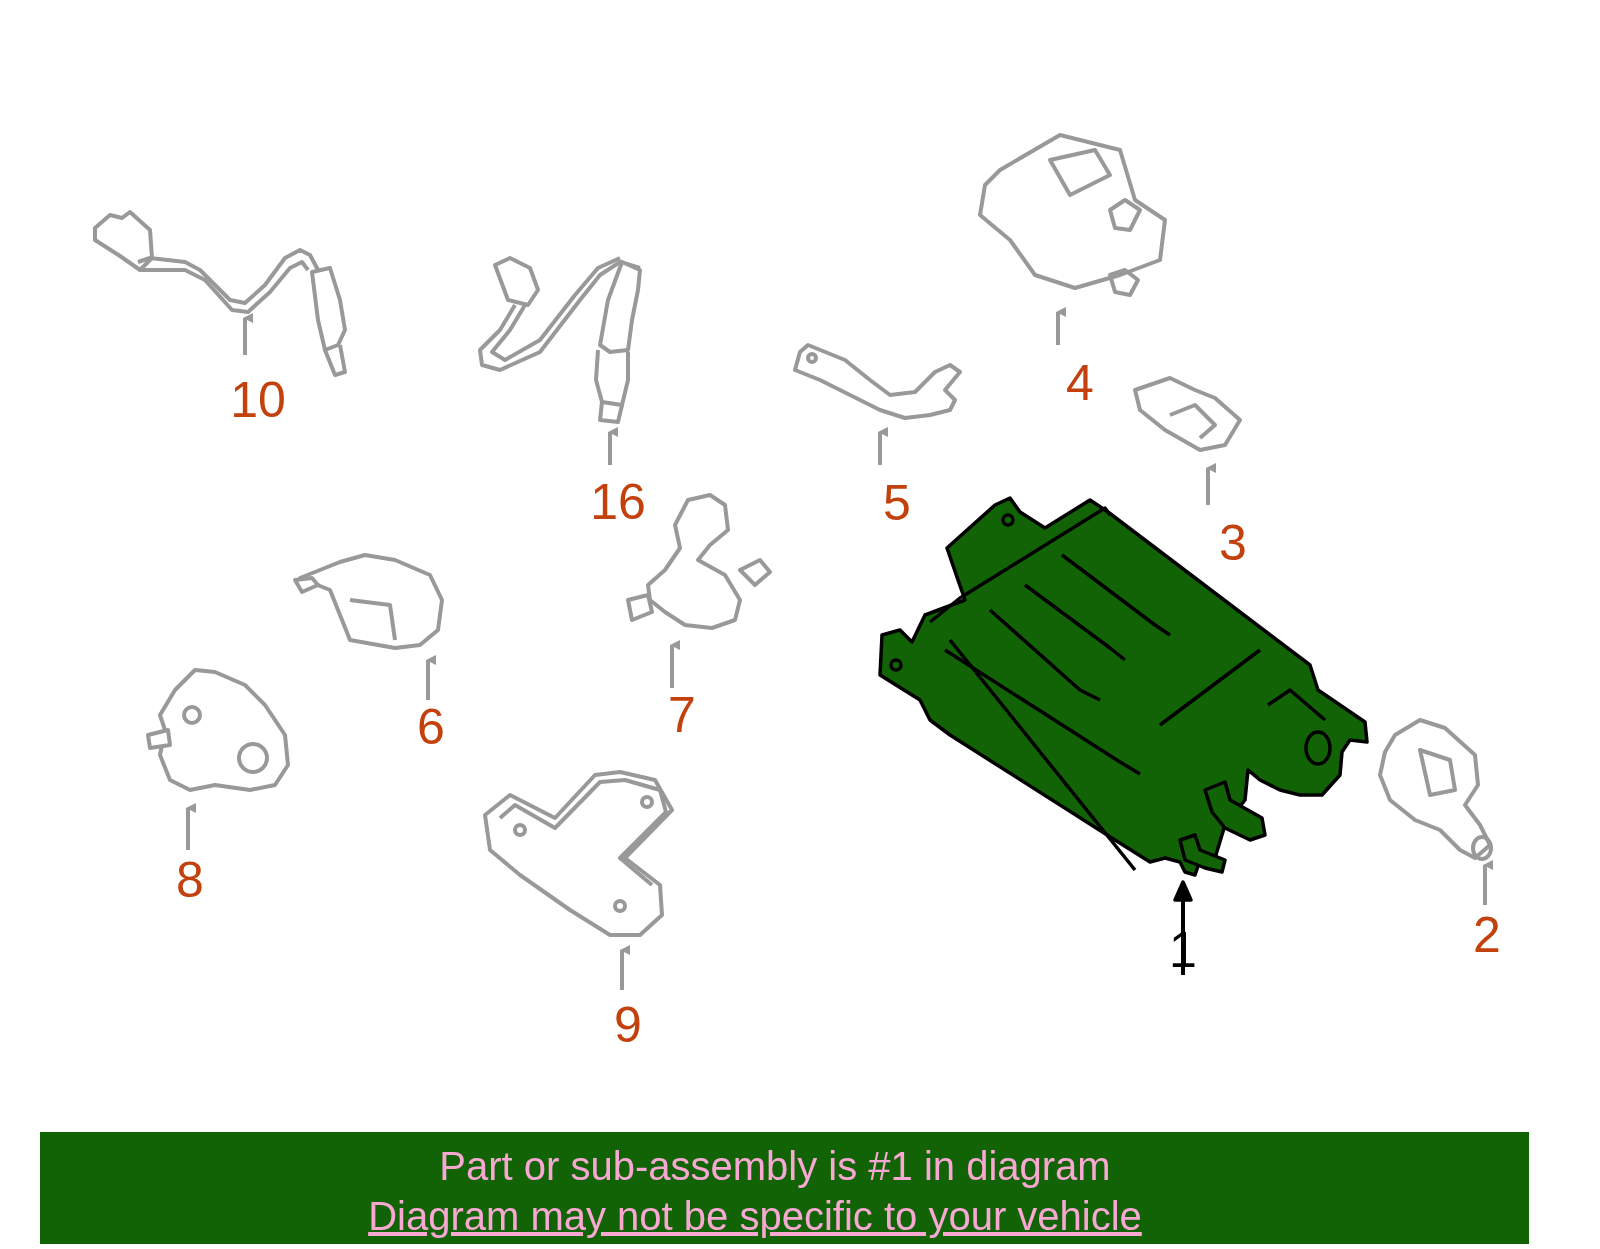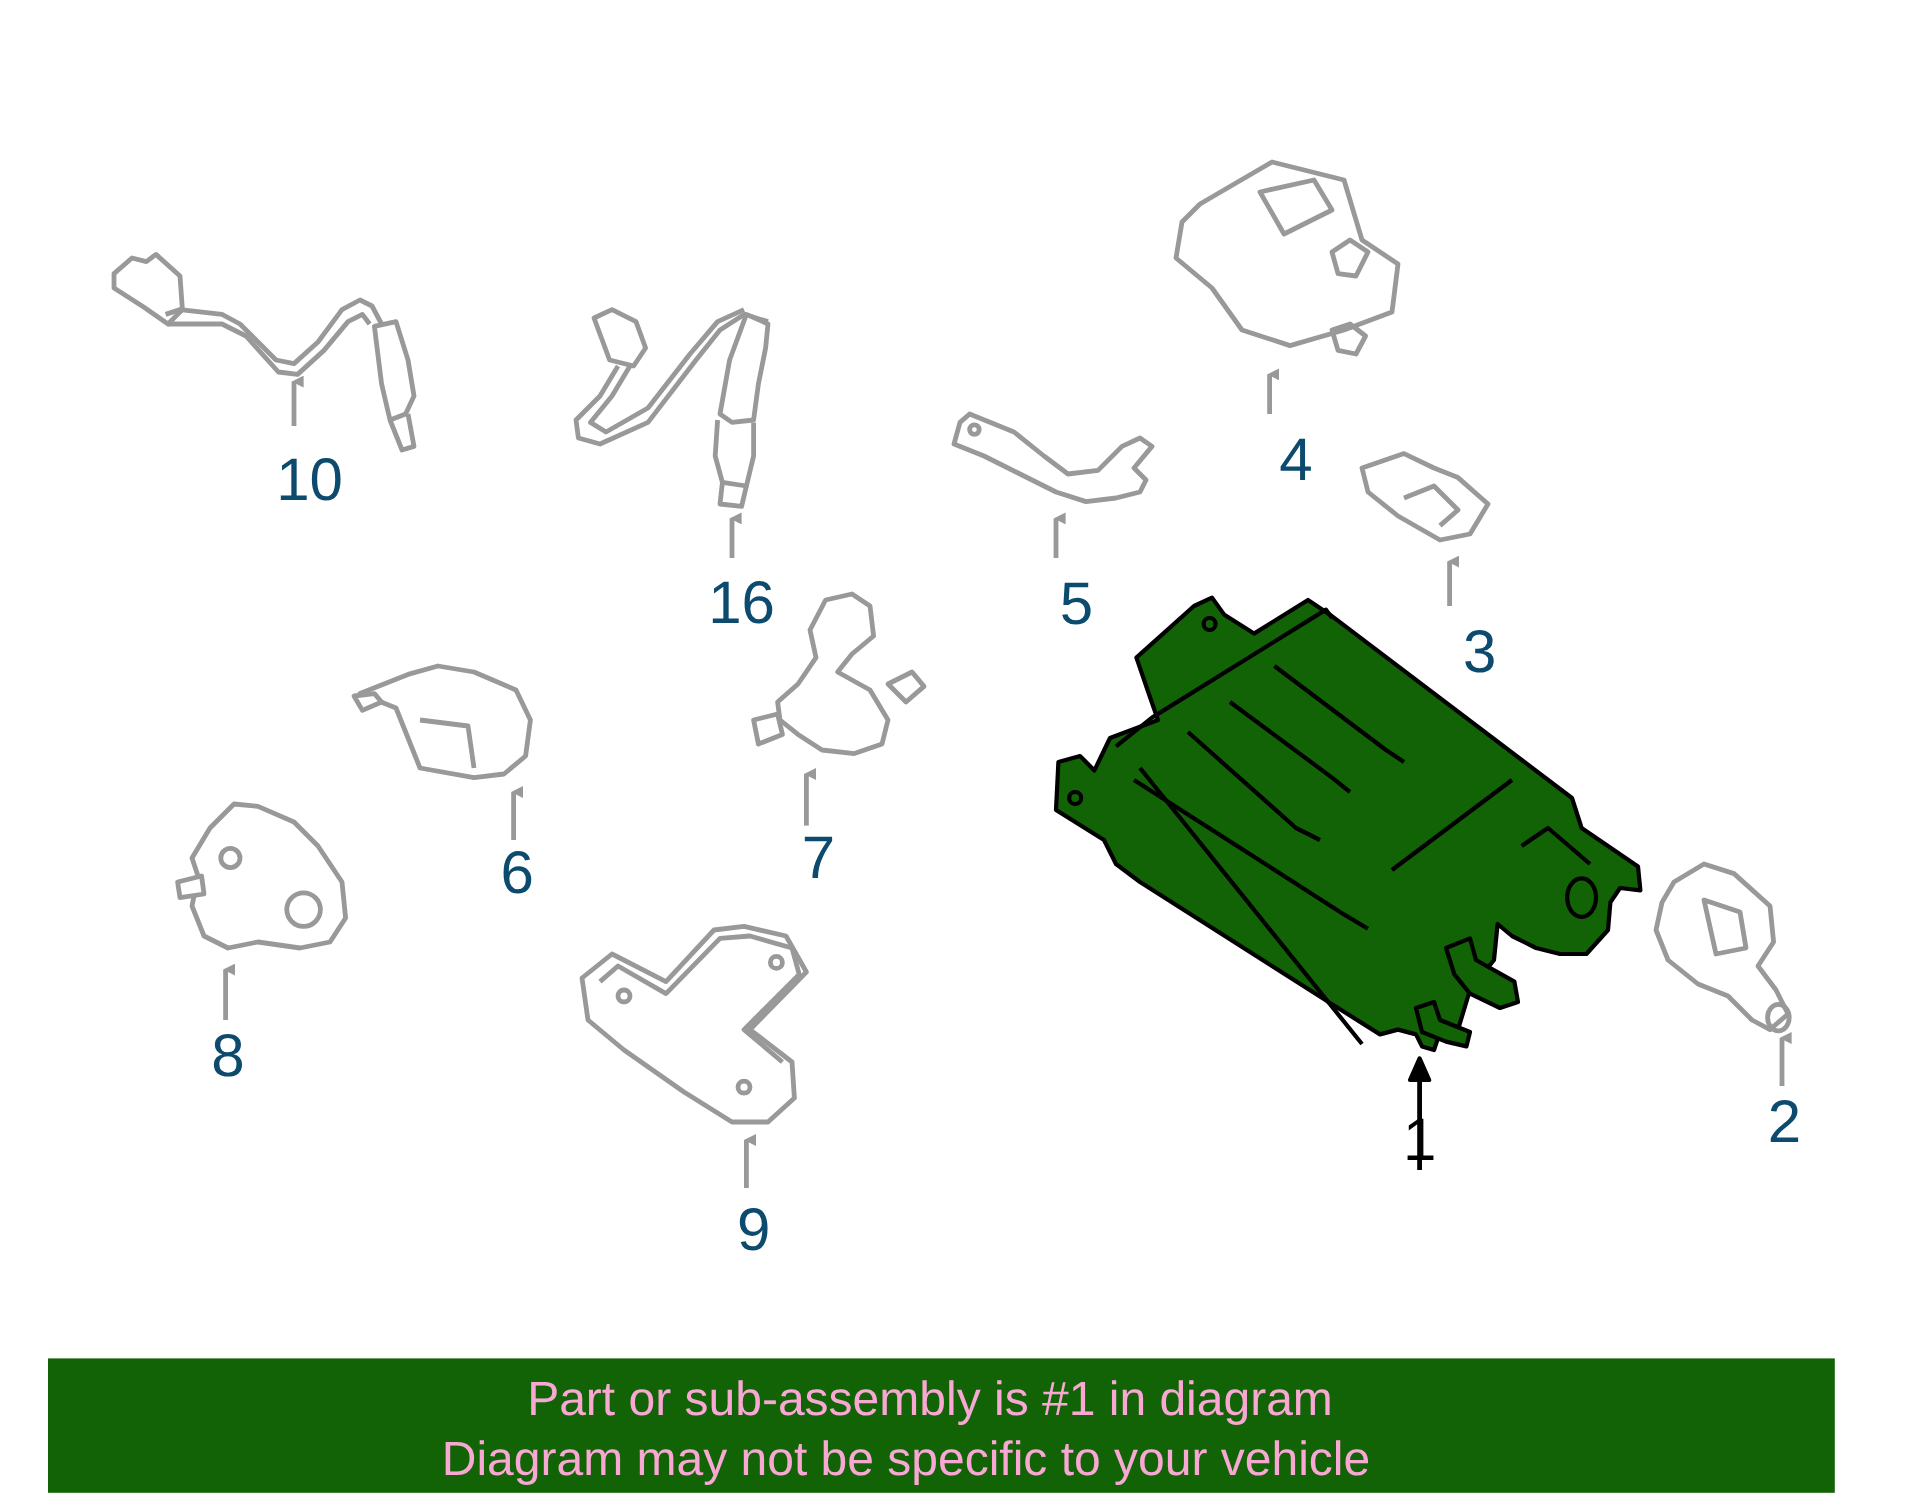--- a/index.html
+++ b/index.html
@@ -1,23 +1,23 @@
 <!DOCTYPE html>
 <html><head>
 <meta charset="utf-8">
 <style>
   html, body { margin:0; padding:0; background:#ffffff; }
   body { width:1600px; height:1249px; position:relative; overflow:hidden; font-family:"Liberation Sans", sans-serif; }
   .canvas { position:absolute; left:0; top:0; width:1600px; height:1249px; }
-  .callout { position:absolute; font-size:50px; color:#0c4a6e; line-height:1; transform:translateX(-50%); }
+  .callout { position:absolute; font-size:50px; color:#c2410c; line-height:1; transform:translateX(-50%); }
   .callout.active { color:#000000; }
   .banner { position:absolute; left:40px; top:1132px; width:1489px; height:112px; background:#126305; }
   .banner-line { position:absolute; left:0; width:1490px; text-align:center; font-size:40px; color:#f9a8d4; line-height:1; }
   .banner-line.l1 { top:14px; left:0; width:1470px; }
-  .banner-line.l2 { top:64px; left:0; width:1430px; }
+  .banner-line.l2 { top:64px; left:0; width:1430px;text-decoration:underline; }
 </style>
 </head>
 <body>
 
 <div class="canvas">
   <svg width="1600" height="1249" viewBox="0 0 1600 1249" xmlns="http://www.w3.org/2000/svg" style="position:absolute;left:0;top:0">
     <defs>
       <marker id="arrG" markerWidth="10" markerHeight="10" refX="5" refY="2" orient="auto" markerUnits="userSpaceOnUse">
         <path d="M0,10 L5,0 L10,10 Z" fill="#999"></path>
       </marker>

